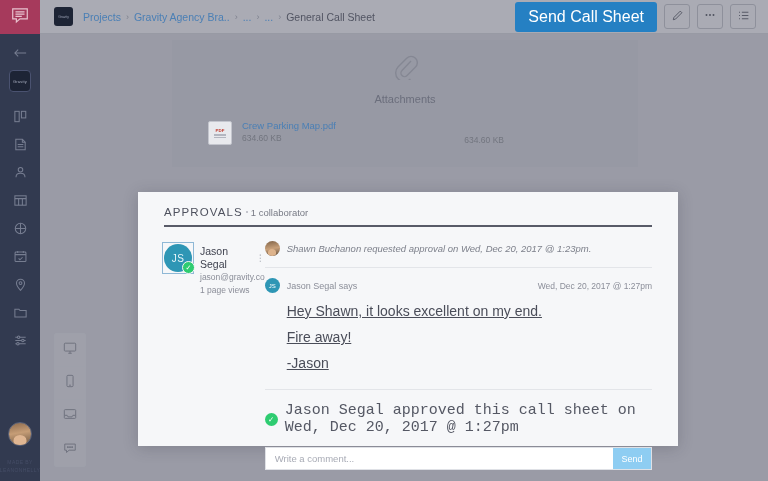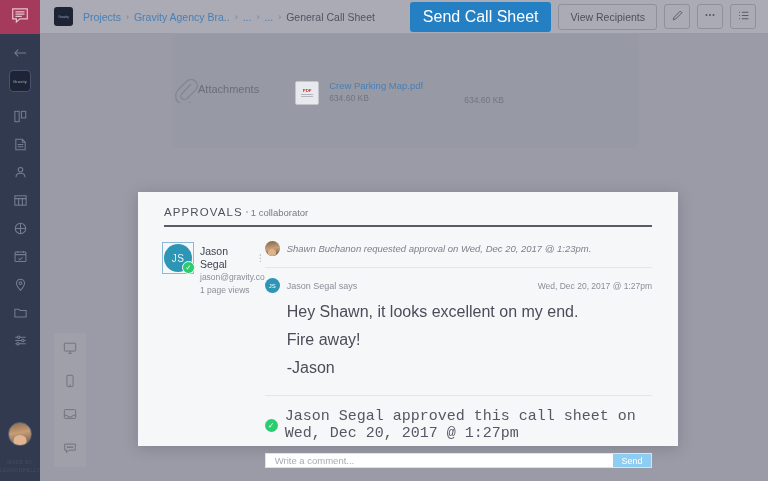--- a/index.html
+++ b/index.html
@@ -86,23 +86,23 @@
     white-space: nowrap;
   }
   .btn-icon {
     width: 26px; height: 25px; border: 1px solid #8e909b; border-radius: 3px;
     background: transparent; display: flex; align-items: center;
     justify-content: center; color: #4e515e;
   }
 
   
   .doc-card {
-    position: absolute; left: 172px; top: 21px; width: 466px; height: 127px;
+    position: absolute; left: 172px; top: 40px; width: 466px; height: 127px;
     background: rgba(150,152,163,.55);
-    display: flex; flex-direction: row; align-items: center;
+    display: flex; flex-direction: column; align-items: center;
     z-index: 2;
   }
   .clip-icon { margin-top: 12px; opacity: .45; }
   .doc-title { font-size: 11px; color: #6b6e7c; margin-top: 9px; }
   .att-row {
     width: 100%; display: flex; align-items: flex-end;
     padding: 14px 36px 0 36px; font-size: 9px;
   }
   .pdf-thumb {
     width: 24px; height: 24px; background: #e8e9ed;
@@ -193,36 +193,36 @@
   .thread-rule { height: 1px; background: #e3e5e9; margin: 11px 0 10px 0; }
 
   .msg-head { display: flex; align-items: center; gap: 7px; }
   .msg-av {
     width: 15px; height: 15px; border-radius: 50%; background: #2e96b5;
     color: #fff; font-size: 6px; display: flex; align-items: center;
     justify-content: center; flex: none;
   }
   .msg-who { font-size: 9px; color: #8b8e99; }
   .msg-time { margin-left: auto; font-size: 8.5px; color: #8b8e99; }
-  .msg-line { font-size: 16px; color: #4a4d59; margin: 10px 0 0 22px; }
+  .msg-line { font-size: 14px; color: #4a4d59; margin: 10px 0 0 22px; text-decoration: underline; }
 
   .approved-row {
     display: flex; align-items: center; gap: 7px;
     margin-top: 18px; padding-top: 12px; border-top: 1px solid #e3e5e9;
   }
   .approved-check {
     width: 13px; height: 13px; border-radius: 50%; background: #2ecc71;
     color: #fff; font-size: 7.5px; display: flex; align-items: center;
     justify-content: center; flex: none;
   }
   .approved-text { font-size: 15px; color: #555864; font-family: Liberation Mono, monospace; }
 
   .comment-row {
     display: flex; margin-top: 11px; border: 1px solid #dfe1e6;
-    background: #fff; height: 15px; align-items: stretch;
+    background: #fff; height: 23px; align-items: stretch;
   }
   .comment-input {
     flex: 1 1 auto; border: none; outline: none; background: transparent;
     font-size: 9.5px; color: #44475a; padding: 0 9px;
     font-family: "Liberation Sans", sans-serif;
   }
   .comment-input::placeholder { color: #a8abb5; }
   .send-btn {
     width: 38px; background: #8ecdf2; color: #fff; border: none;
     font-size: 9px; font-family: "Liberation Sans", sans-serif;
@@ -404,21 +404,20 @@
       <span class="crumb">Gravity Agency Bra..</span>
       <span class="crumb-sep">›</span>
       <span class="crumb">...</span>
       <span class="crumb-sep">›</span>
       <span class="crumb">...</span>
       <span class="crumb-sep">›</span>
       <span class="crumb cur">General Call Sheet</span>
     </div>
     <div class="topbar-right">
       <button class="btn-primary">Send Call Sheet</button>
-      <button class="btn-ghost">View Recipients</button>
       <button class="btn-icon">
         <span>
           <svg width="13" height="13" viewBox="0 0 16 16" fill="none" stroke="currentColor" stroke-width="1.1">
             <path d="M11.4 2.6l2 2L5.6 12.4 2.8 13.2l.8-2.8z"></path>
           </svg>
         </span>
       </button>
       <button class="btn-icon">
         <span>
           <svg width="14" height="14" viewBox="0 0 16 16" fill="currentColor">

